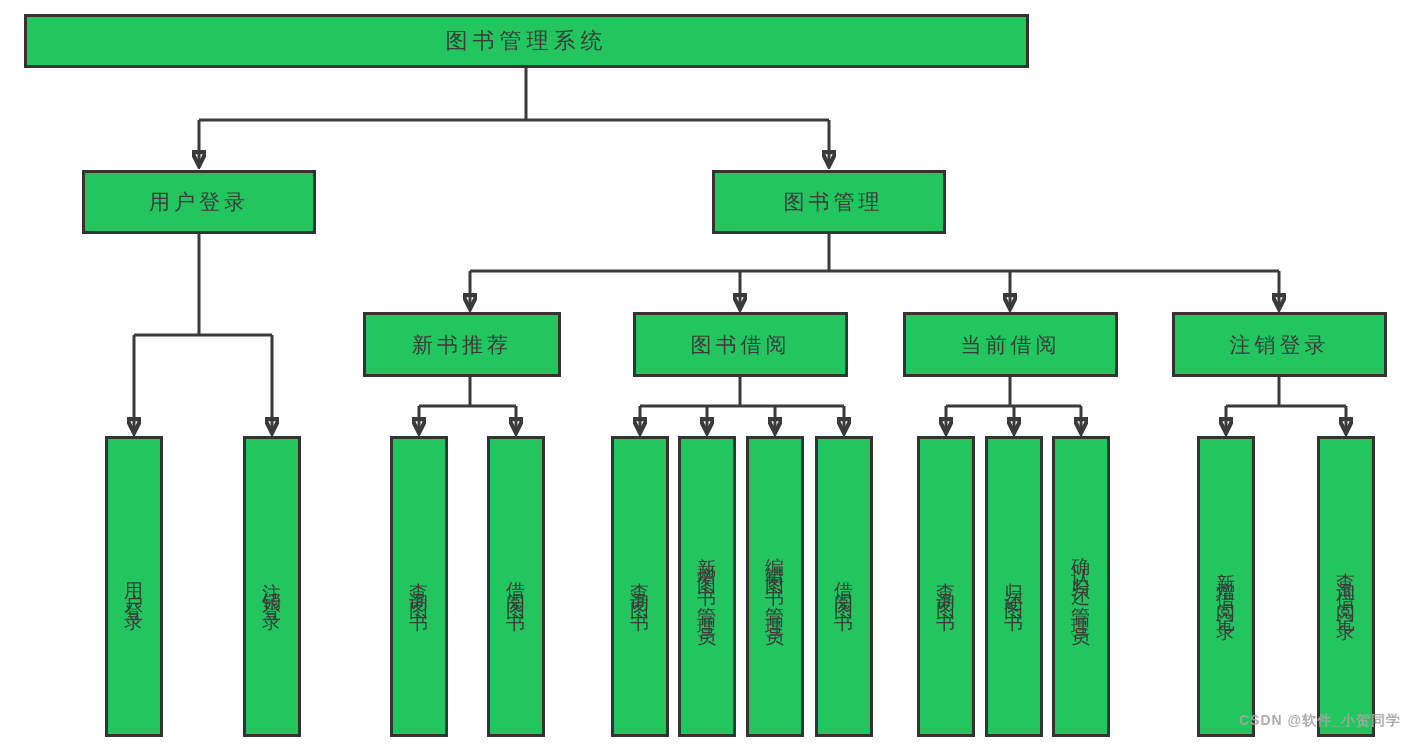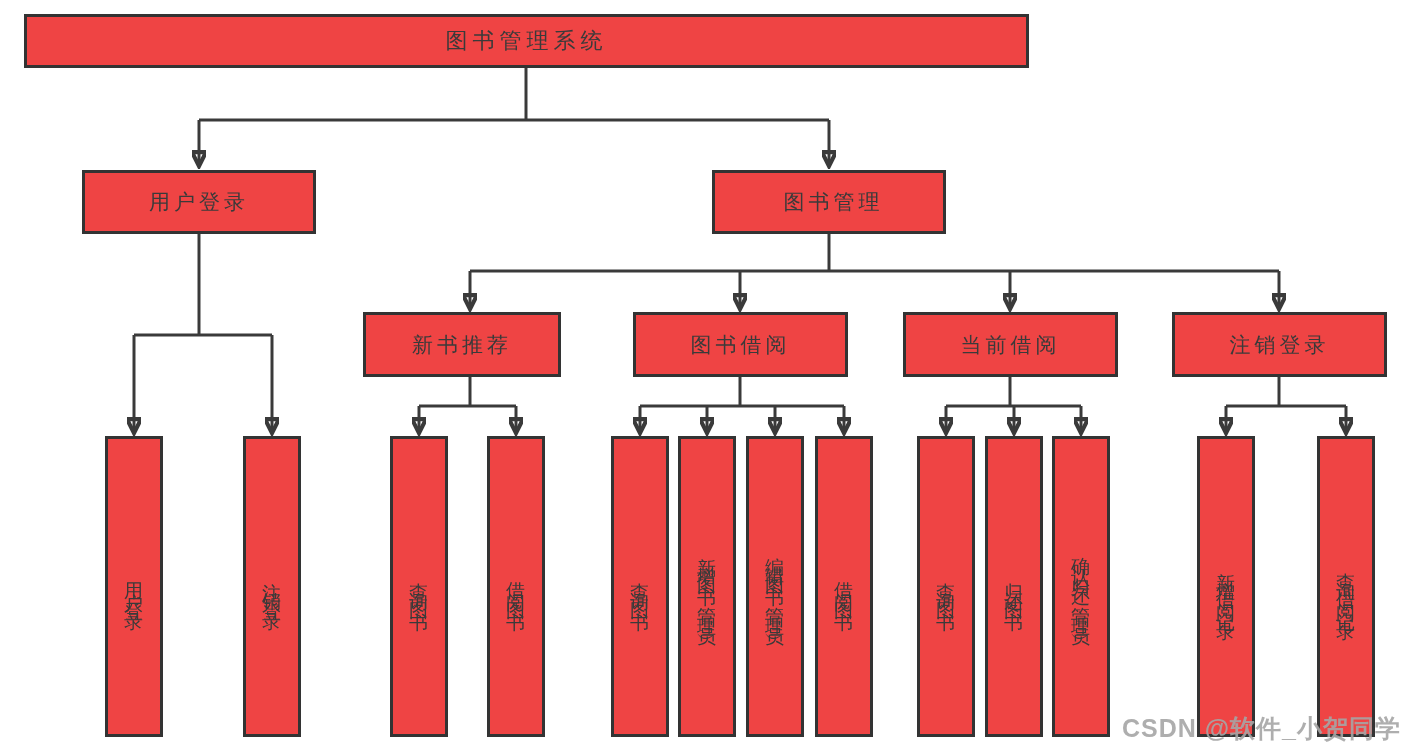--- a/index.html
+++ b/index.html
@@ -8,38 +8,38 @@
     width:1405px;height:747px;
     background:#ffffff;
     font-family:"Liberation Sans", sans-serif;
     overflow:hidden;
   }
   .connectors{position:absolute;left:0;top:0;width:1405px;height:747px;}
   .connectors path{stroke:#3a3a3a;stroke-width:3;fill:none;}
   .connectors path.arrowed{marker-end:url(#arrowhead);}
   .box{
     position:absolute;box-sizing:border-box;
-    border:3px solid #333333;background:#ef4444;
+    border:3px solid #333333;background:#22c55e;
     display:flex;align-items:center;justify-content:center;
     color:#3a3a3a;
   }
   .title-box{font-size:22px;letter-spacing:5px;}
   .mid-box{font-size:21px;letter-spacing:4px;}
   .leaf{
     writing-mode:vertical-rl;
     text-orientation:mixed;
     font-size:19px;
     letter-spacing:10px;
     line-height:1;
     text-align:center;
   }
   .watermark{
     position:absolute;
     top:712px;right:4px;
-    font-size:25px;
+    font-size:14px;
     font-weight:bold;
     letter-spacing:1px;
     color:rgba(165,165,165,0.9);
   }
 </style>
 </head>
 <body>
 
 <div class="canvas">
 

